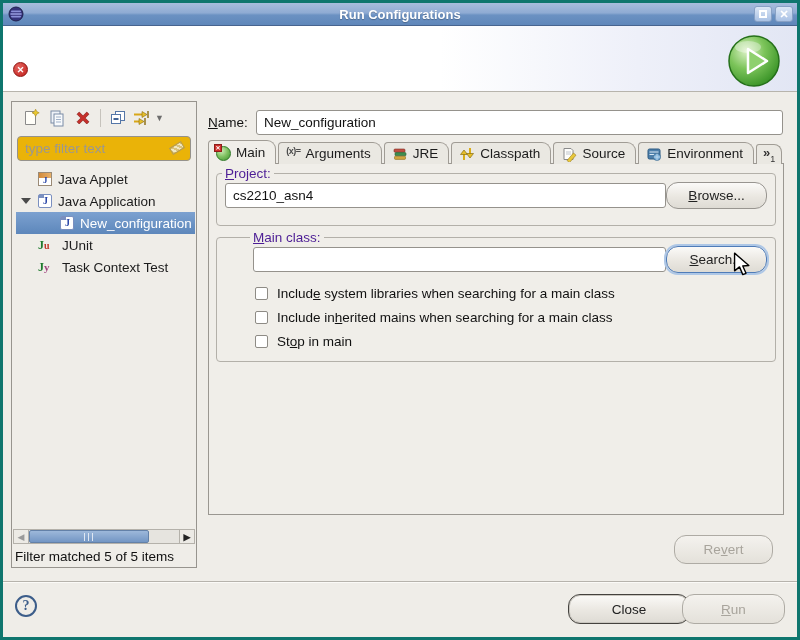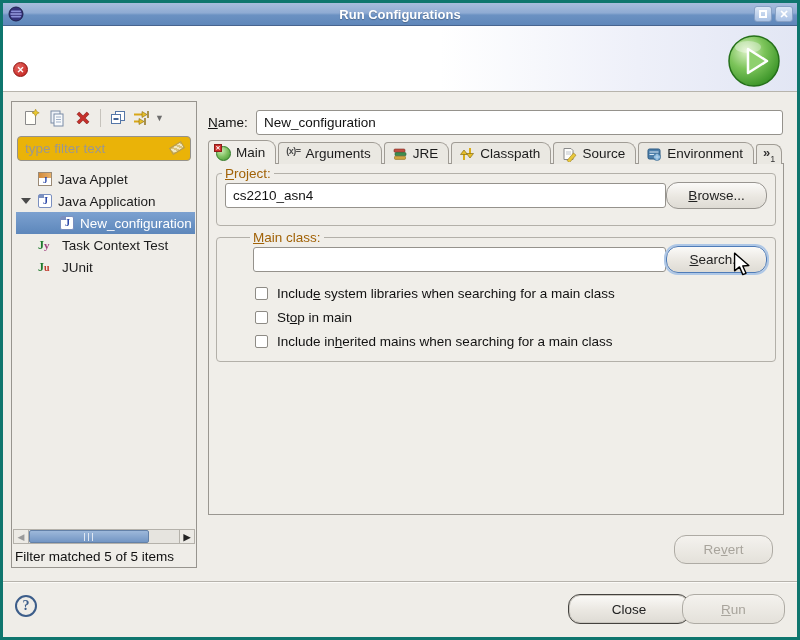--- a/index.html
+++ b/index.html
@@ -85,21 +85,21 @@
   .tico { width:16px; height:16px; position:relative; flex:none; }
   .ico-main { border-radius:50%; width:15px; height:15px; margin-top:1px;
     background:radial-gradient(circle at 35% 30%, #cdeab4, #7cbf5e 50%, #3c9130); border:1px solid #2f7a25; }
   .ico-main .badge { position:absolute; left:-3px; top:-3px; width:8px; height:8px; background:#cf302b; border:1px solid #8e1d1a;
     color:#fff; font-size:6px; font-weight:bold; line-height:6px; text-align:center; }
   .ico-args { width:auto; font:bold 9px "Liberation Sans",sans-serif; color:#4a4a4a; letter-spacing:-0.5px; }
 
   
   .panel { position:absolute; left:205px; top:160px; width:576px; height:352px; border:1px solid #9a9791; background:#f0eee9; z-index:2; }
   fieldset { position:absolute; left:7px; width:560px; border:1px solid #b3b0a9; border-radius:4px; }
-  fieldset legend { font-size:13.5px; color:#a16207; padding:0 3px; margin-left:5px; }
+  fieldset legend { font-size:13.5px; color:#4c1d95; padding:0 3px; margin-left:5px; }
   .fs-project { top:2px; height:60px; }
   .fs-main { top:66px; height:132px;padding-left:28px; }
   .f-row { display:flex; align-items:center; gap:0; padding:1px 8px 0 8px; }
   .f-input { flex:1; height:25px; border:1px solid #95928c; border-radius:3px; background:#fff; font-size:13.5px; padding:0 7px;
     color:#111; font-family:"Liberation Sans",sans-serif; }
   .btn { height:27px; border:1px solid #989590; border-radius:12px; background:linear-gradient(#fbfaf8,#eae7e1 55%,#dedbd4);
     font-size:13.5px; color:#222; display:flex; align-items:center; justify-content:center; font-family:"Liberation Sans",sans-serif; }
   .btn-browse { width:101px; }
   .btn-search { width:101px; border:1px solid #4f7cb8; box-shadow:0 0 0 2px #aec7e6; }
   .checks { margin:13px 0 0 10px; display:flex; flex-direction:column; gap:9px; }
@@ -216,26 +216,26 @@
       <div class="trow">
         <span class="expander"></span>
         <span class="ico14 ico-japp"></span>
         <span class="tlabel">Java Application</span>
       </div>
       <div class="trow ind2 sel">
         <span class="ico14 ico-japp"></span>
         <span class="tlabel">New_configuration</span>
       </div>
       <div class="trow ind1">
+        <span class="ico-txt"><span class="j-green">J</span><span class="j-red ju-small">u</span></span>
+        <span class="tlabel">JUnit</span>
+      </div>
+      <div class="trow ind1">
         <span class="ico-txt"><span class="j-green">J</span><span class="j-purp">y</span></span>
         <span class="tlabel">Task Context Test</span>
-      </div>
-      <div class="trow ind1">
-        <span class="ico-txt"><span class="j-green">J</span><span class="j-red ju-small">u</span></span>
-        <span class="tlabel">JUnit</span>
       </div>
     </div>
 
     <div class="sb-hscroll">
       <div class="sc-arrow">◀</div>
       <div class="sc-thumb">
           <span class="sc-grip"></span>
         </div>
       <div class="sc-track"></div>
       <div class="sc-arrow right">▶</div>
@@ -316,25 +316,25 @@
             <span><u>S</u>earch...</span>
           </div>
       </div>
       <div class="checks">
         <div class="chk-row">
           <span class="chk-box"></span>
           <span>Includ<u>e</u> system libraries when searching for a main class</span>
         </div>
         <div class="chk-row">
           <span class="chk-box"></span>
-          <span>St<u>o</u>p in main</span>
+          <span>Include in<u>h</u>erited mains when searching for a main class</span>
         </div>
         <div class="chk-row">
           <span class="chk-box"></span>
-          <span>Include in<u>h</u>erited mains when searching for a main class</span>
+          <span>St<u>o</u>p in main</span>
         </div>
       </div>
     </fieldset>
   </div>
 
   <div class="btn btn-revert disabled">
       <span>Re<u>v</u>ert</span>
     </div>
 
   <div class="footer-line"></div>

